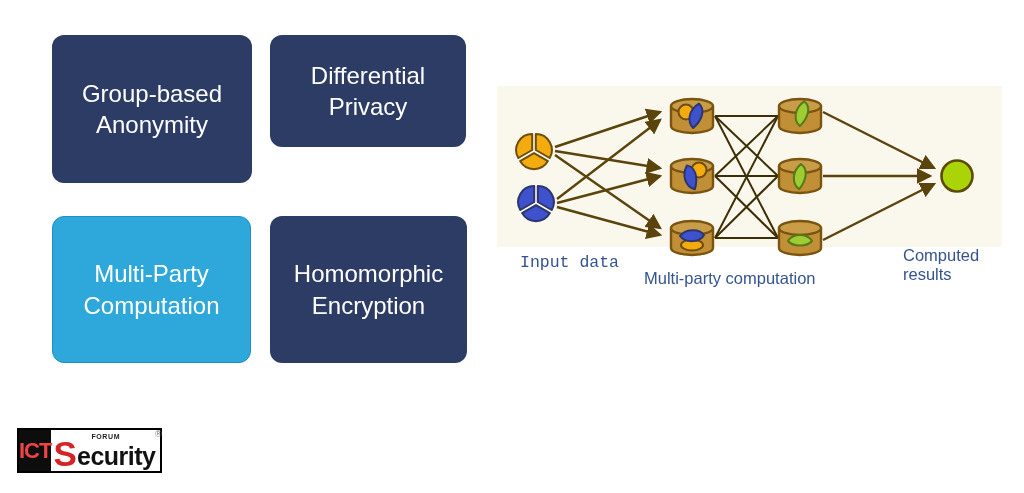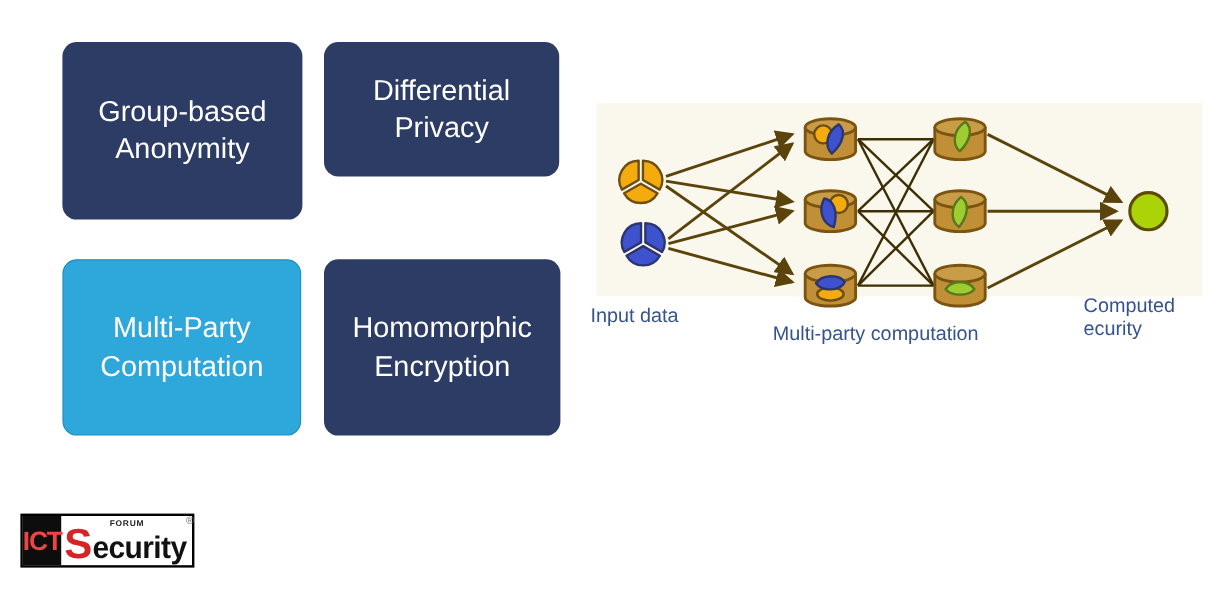--- a/index.html
+++ b/index.html
@@ -23,21 +23,21 @@
 
   
   .diagram-bg{
     position:absolute;left:497px;top:86px;width:505px;height:161px;
     background:#faf8ec;
   }
   .diagram-svg{position:absolute;left:490px;top:80px;width:534px;height:185px;}
   .dlabel{
     position:absolute;color:#35538e;font-size:16.5px;line-height:1.15;
   }
-  #dlabel-input{left:492px;top:254px;}
+  #dlabel-input{left:520px;top:254px;font-family:Liberation Mono, monospace;}
   #dlabel-process{left:644px;top:269px;}
   #dlabel-output{left:903px;top:246px;width:88px;}
 
   
   .logo{
     position:absolute;left:17px;top:428px;width:141px;height:41px;
     border:2px solid #000;background:#fff;display:flex;box-sizing:content-box;
   }
   .logo-left{
     background:#0d0d0d;width:40px;display:flex;align-items:center;justify-content:center;
@@ -150,21 +150,21 @@
     <path d="M779 228 v20 a21 7 0 0 0 42 0 v-20" fill="#c18f35" stroke="#7a5410" stroke-width="2.4"></path>
     <ellipse cx="800" cy="228" rx="21" ry="7" fill="#c99d47" stroke="#7a5410" stroke-width="2.4"></ellipse>
     <path transform="translate(800,241)" d="M-12,0 C-7,-8 7,-8 12,0 C7,6 -7,6 -12,0 Z" fill="#9fcc30" stroke="#55791c" stroke-width="2" stroke-linejoin="round"></path>
   </g>
 
   <circle cx="957" cy="176" r="15.5" fill="#abd408" stroke="#5c4a05" stroke-width="2.6"></circle>
 </svg>
 
 <div id="dlabel-input" class="dlabel">Input data</div>
 <div id="dlabel-process" class="dlabel">Multi-party computation</div>
-<div id="dlabel-output" class="dlabel">Computed ecurity</div>
+<div id="dlabel-output" class="dlabel">Computed results</div>
 
 <div class="logo">
   <div class="logo-left">ICT</div>
   <div class="logo-right">
     <span class="logo-s">S</span>
     <span class="logo-rest">ecurity</span>
     <span class="logo-forum">FORUM</span>
     <span class="logo-reg">®</span>
   </div>
 </div>

